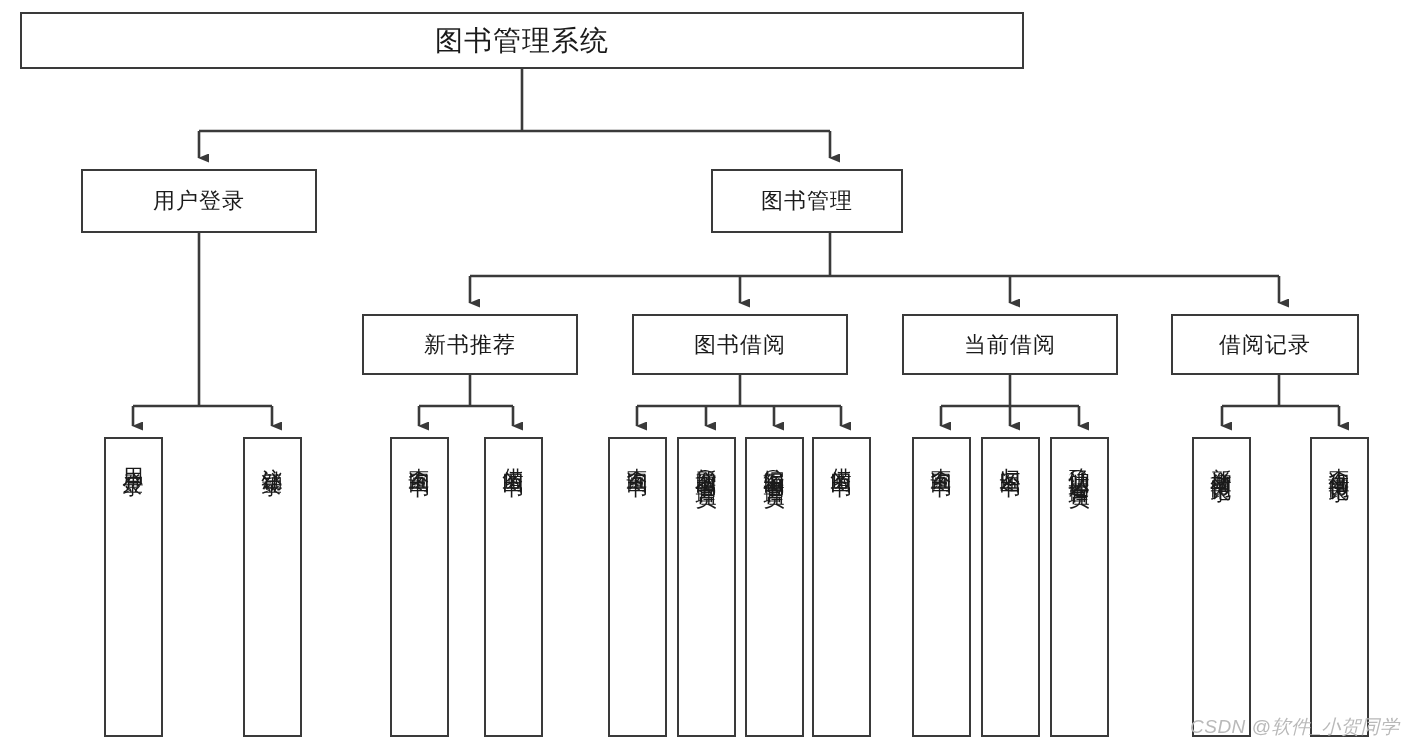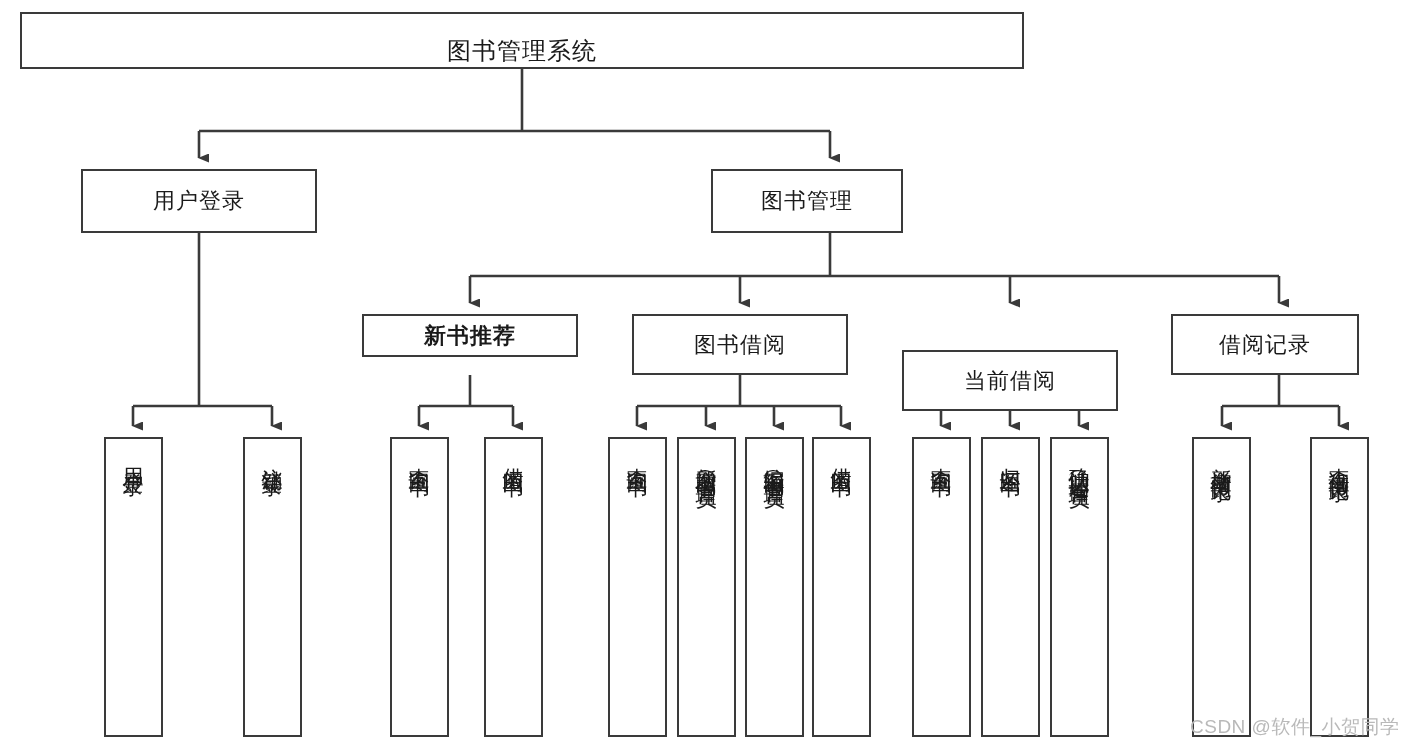--- a/index.html
+++ b/index.html
@@ -3,30 +3,30 @@
 <meta charset="utf-8">
 <title>图书管理系统 结构图</title>
 <style>
   html,body{margin:0;padding:0;background:#ffffff;}
   body{font-family:"Liberation Sans","DejaVu Sans",sans-serif;}
   #stage{position:relative;width:1405px;height:747px;background:#fff;overflow:hidden;}
   #edges{position:absolute;left:0;top:0;width:1405px;height:747px;pointer-events:none;}
   .node{position:absolute;box-sizing:border-box;background:#ffffff;
         border:2.5px solid #3a3a3a;display:flex;align-items:center;justify-content:center;
         color:#1a1a1a;}
-  .node.lvl0{font-size:24px;align-items:flex-end;}
+  .node.lvl0{font-size:28px;}
   .node.lvl1{font-size:22px;}
   .node.lvl2{font-size:22px;}
   .node.leaf{font-size:21px;padding:6px 0;align-items:flex-start;}
   .vtext{writing-mode:vertical-rl;text-orientation:upright;
          letter-spacing:3px;line-height:1.0;white-space:nowrap;
          display:block;margin-top:6px;}
   .htext{white-space:nowrap;letter-spacing:1px;}
   .watermark{position:absolute;font-size:19px;color:#b9b9b9;white-space:nowrap;
-             left:1190px;top:714px;letter-spacing:0.5px;}
+             left:1190px;top:714px;letter-spacing:0.5px;font-style:italic;}
 </style>
 </head>
 <body>
 
 <div id="stage">
 
   <svg id="edges" viewBox="0 0 1405 747" xmlns="http://www.w3.org/2000/svg">
     <defs>
       <marker id="arw" markerWidth="9" markerHeight="11" refX="4.5" refY="10" orient="auto" markerUnits="userSpaceOnUse">
         <path d="M0,0 L9,0 L4.5,11 Z" fill="#3a3a3a"></path>
@@ -80,27 +80,27 @@
     <span class="htext">图书管理系统</span>
   </div>
 
   <div class="node lvl1" style="left:81px;top:169px;width:236px;height:64px;">
     <span class="htext">用户登录</span>
   </div>
   <div class="node lvl1" style="left:711px;top:169px;width:192px;height:64px;">
     <span class="htext">图书管理</span>
   </div>
 
-  <div class="node lvl2" style="left:362px;top:314px;width:216px;height:43px;font-weight:bold;">
+  <div class="node lvl2" style="left:362px;top:314px;width:216px;height:61px;">
     <span class="htext">新书推荐</span>
   </div>
   <div class="node lvl2" style="left:632px;top:314px;width:216px;height:61px;text-align:center;">
     <span class="htext">图书借阅</span>
   </div>
-  <div class="node lvl2" style="left:902px;top:314px;width:216px;height:61px;margin-top:36px;">
+  <div class="node lvl2" style="left:902px;top:314px;width:216px;height:61px;">
     <span class="htext">当前借阅</span>
   </div>
   <div class="node lvl2" style="left:1171px;top:314px;width:188px;height:61px;">
     <span class="htext">借阅记录</span>
   </div>
 
   <div class="node leaf" style="left:104px;top:437px;width:59px;height:300px;">
     <span class="vtext">用户登录</span>
   </div>
   <div class="node leaf" style="left:243px;top:437px;width:59px;height:300px;">

